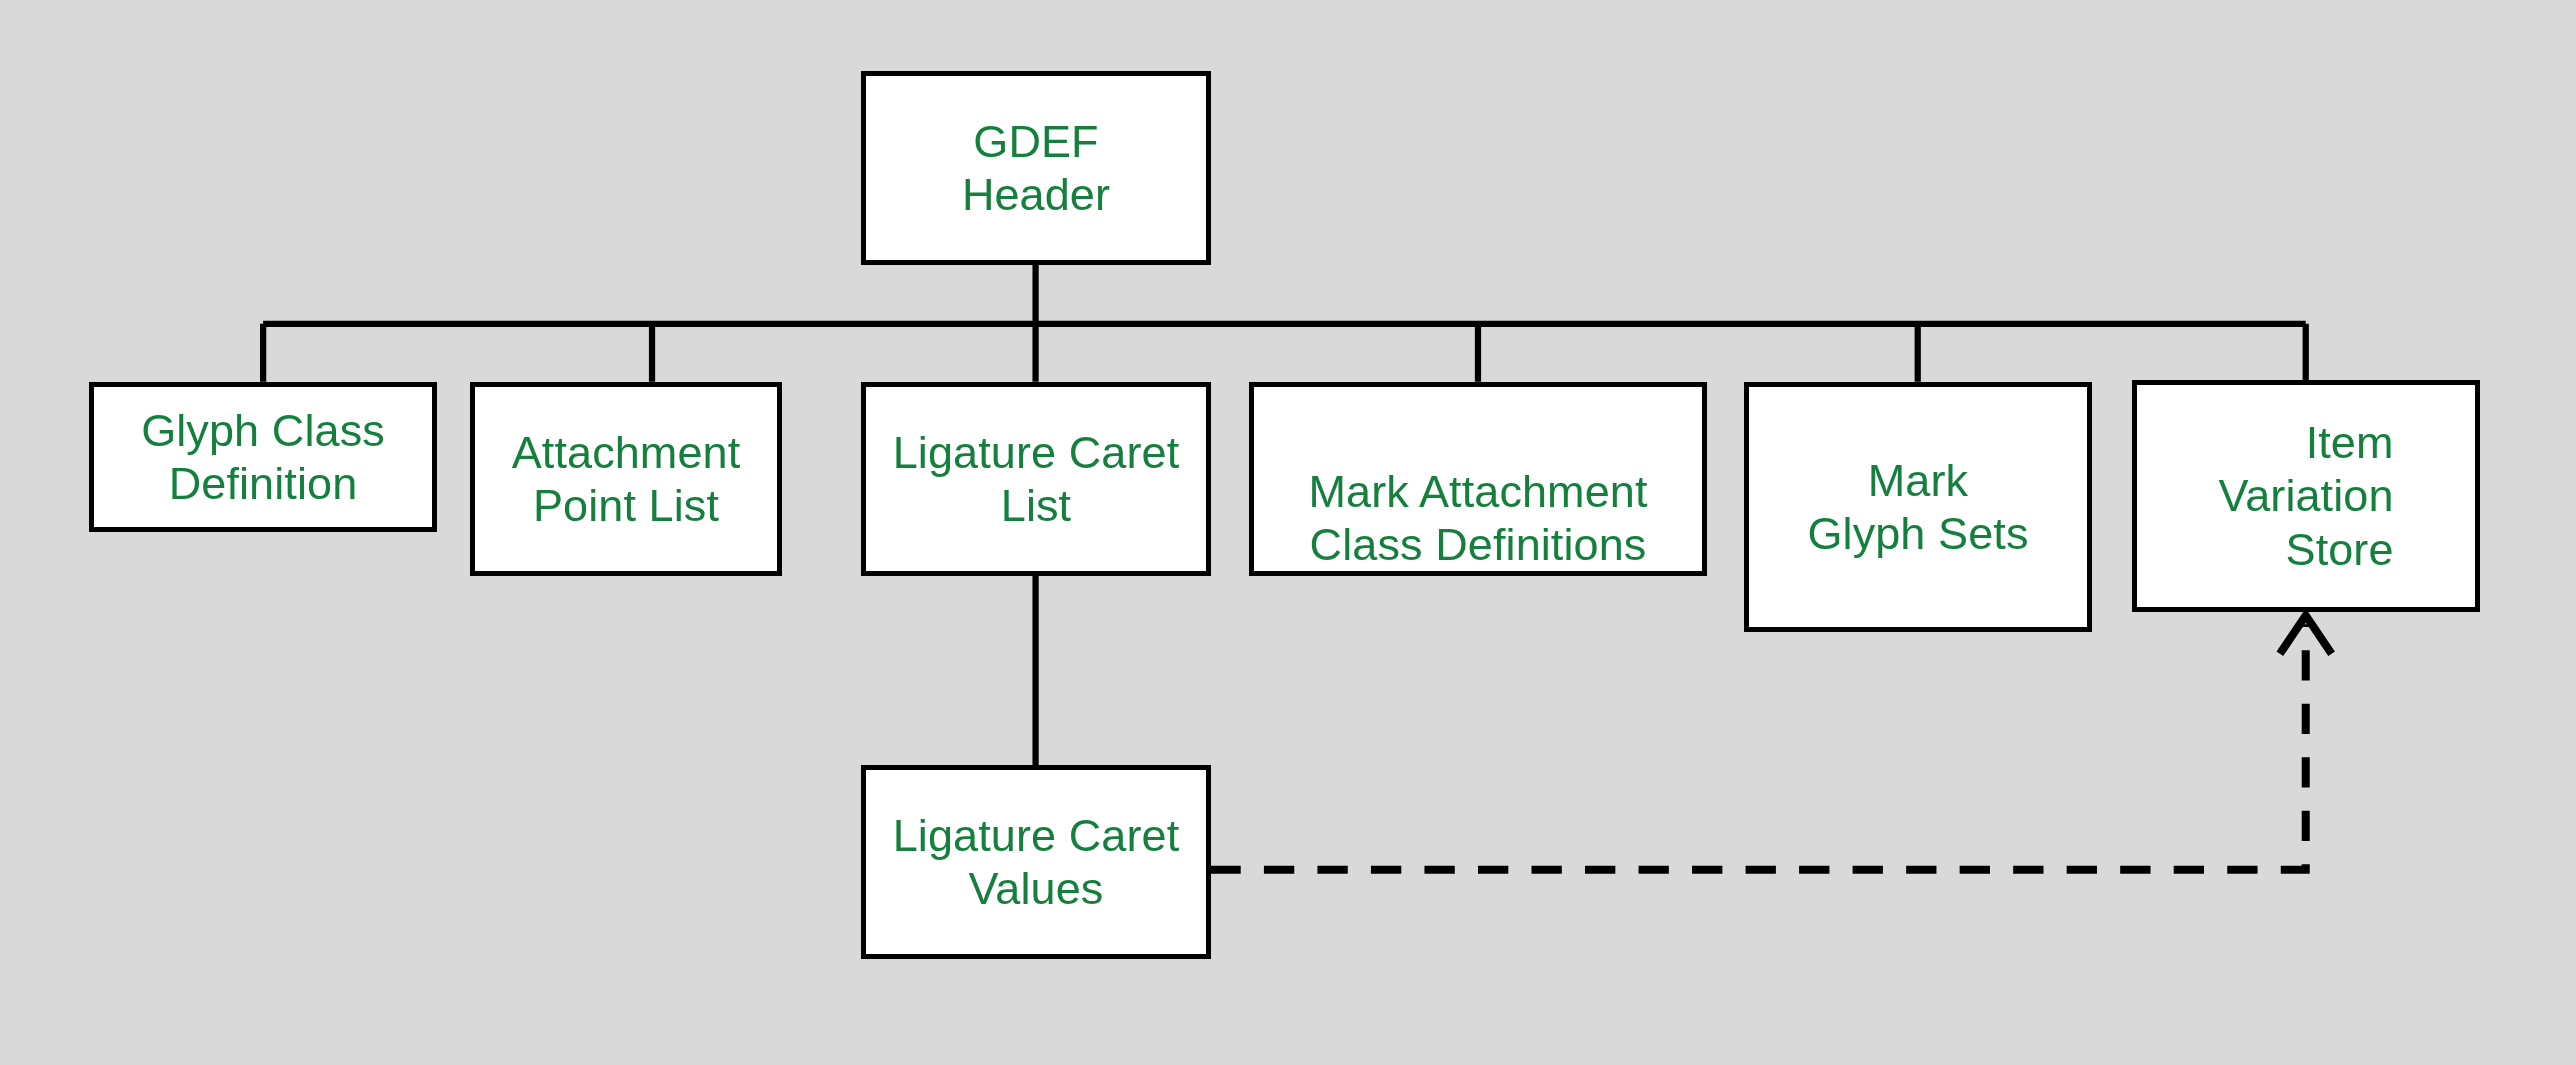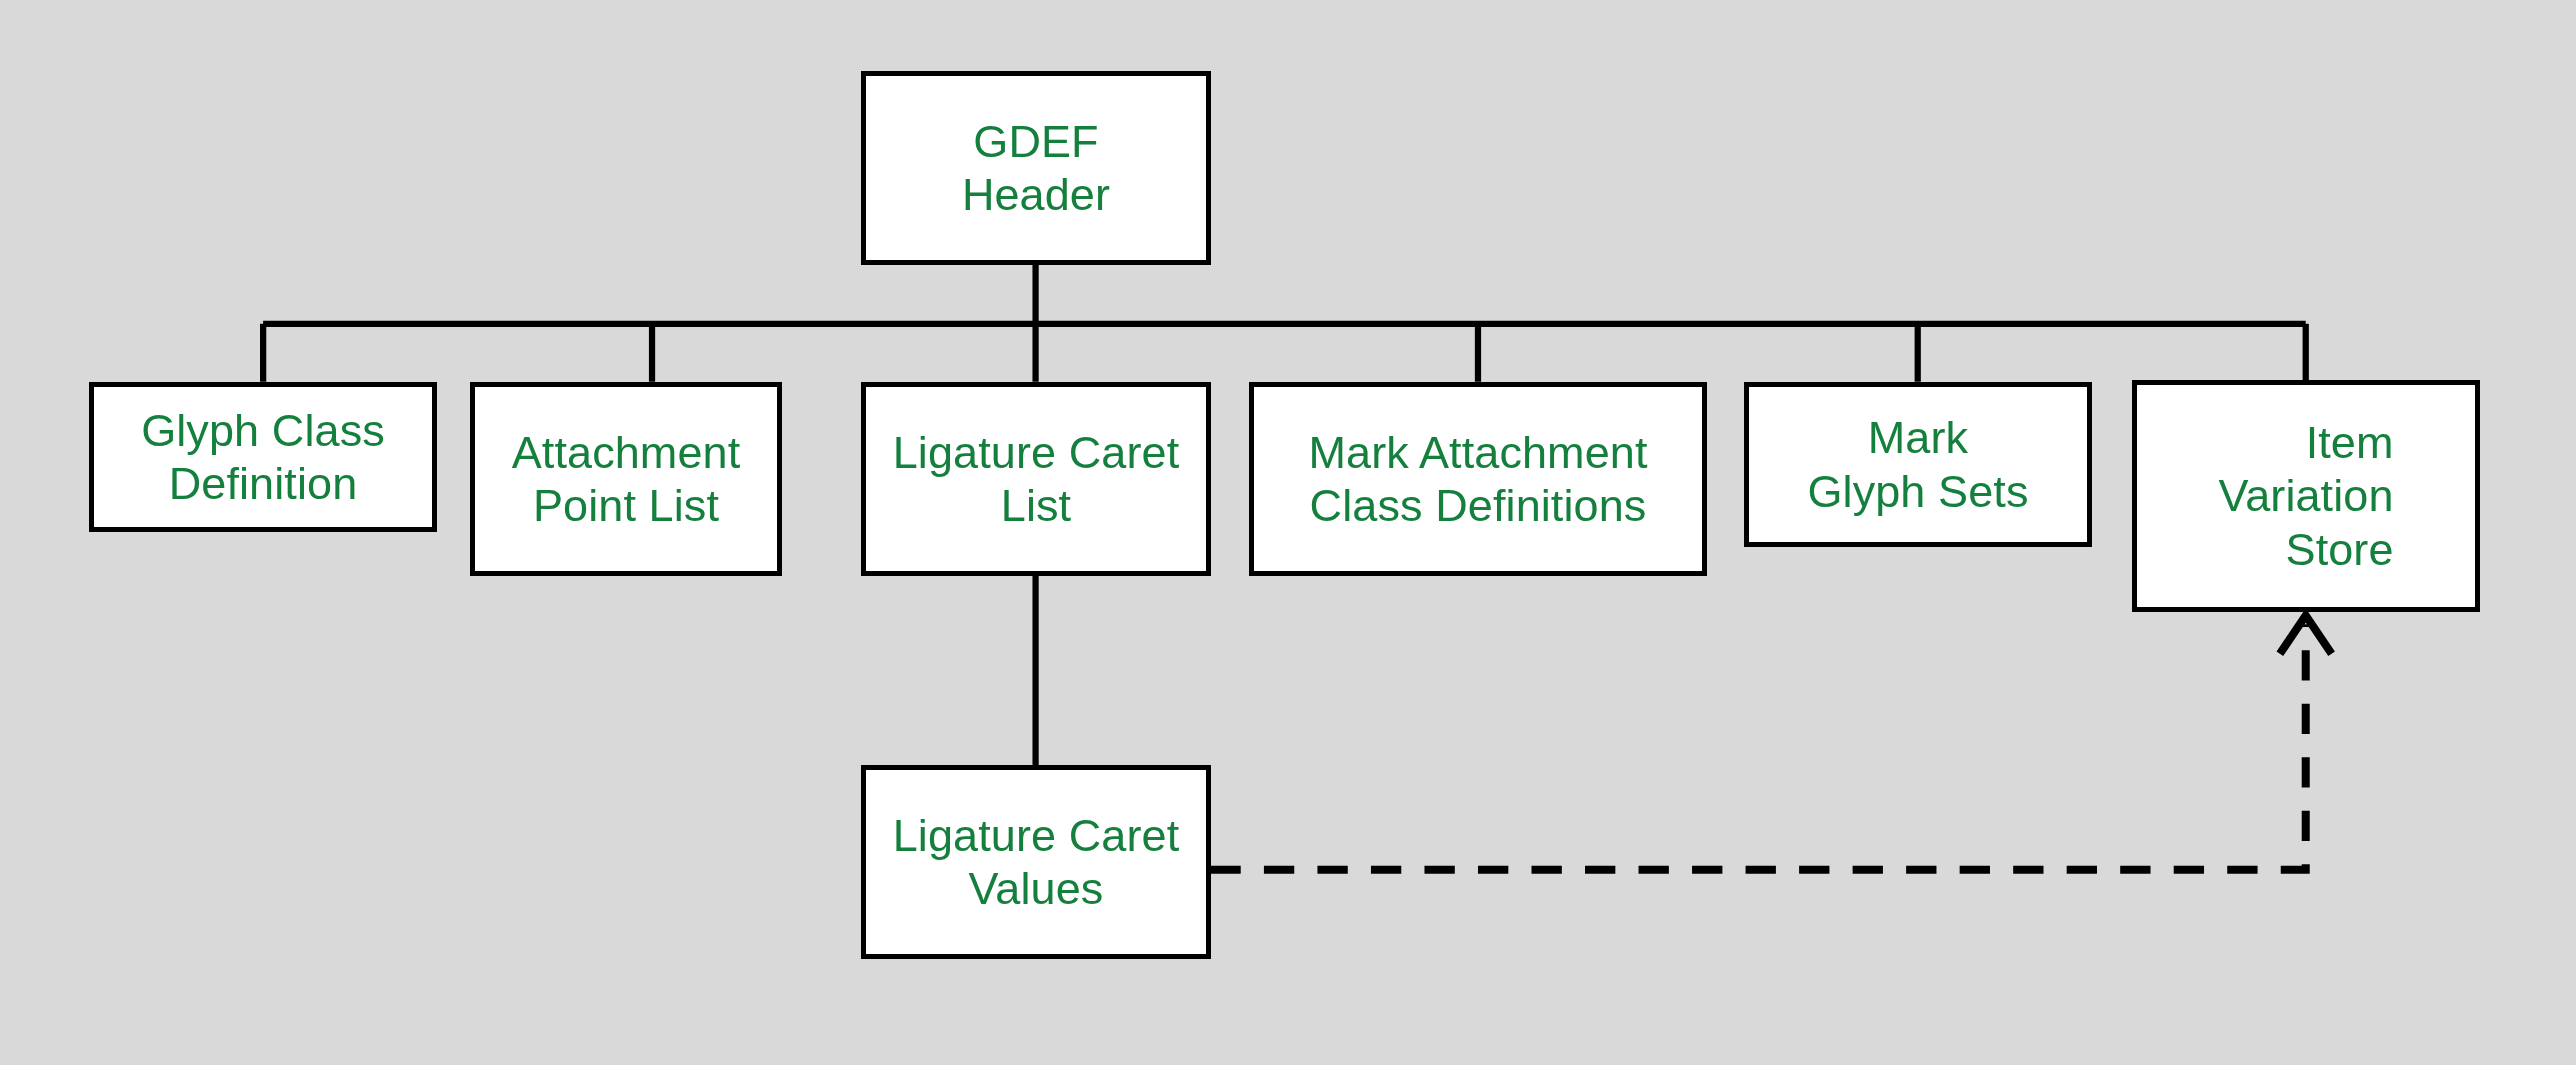--- a/index.html
+++ b/index.html
@@ -43,22 +43,22 @@
     color: #15803d;
     white-space: pre-line;
     letter-spacing: 0.1px;
     padding: 0 5.4px;
   }
   
   #node-gdef-header      { left: 861px;  top: 71px;   width: 350px; height: 194px; }
   #node-glyph-class-definition        { left: 89px;  top: 382px;  width: 348px; height: 150px; }
   #node-attachment-point-list         { left: 470px;  top: 382px;  width: 312px; height: 194px; }
   #node-ligature-caret-list           { left: 861px;  top: 382px;  width: 350px; height: 194px; }
-  #node-mark-attachment-class-definitions { left: 1249px; top: 382px; width: 458px; height: 194px; }
-  #node-mark-glyph-sets               { left: 1744px; top: 382px;  width: 348px; height: 165px; }
+  #node-mark-attachment-class-definitions { left: 1249px; top: 382px; width: 458px; height: 194px; align-items: flex-end; }
+  #node-mark-glyph-sets               { left: 1744px; top: 382px;  width: 348px; height: 250px; }
   #node-item-variation-store          { left: 2132px; top: 380px;  width: 348px; height: 232px; text-align: right; }
   #node-ligature-caret-values         { left: 861px;  top: 765px;  width: 350px; height: 194px; }
 </style>
 </head>
 <body>
 
 <div id="diagram-root">
 
   <svg id="connector-layer" viewBox="0 0 2888 1194" width="2576" height="1065" xmlns="http://www.w3.org/2000/svg">
 

